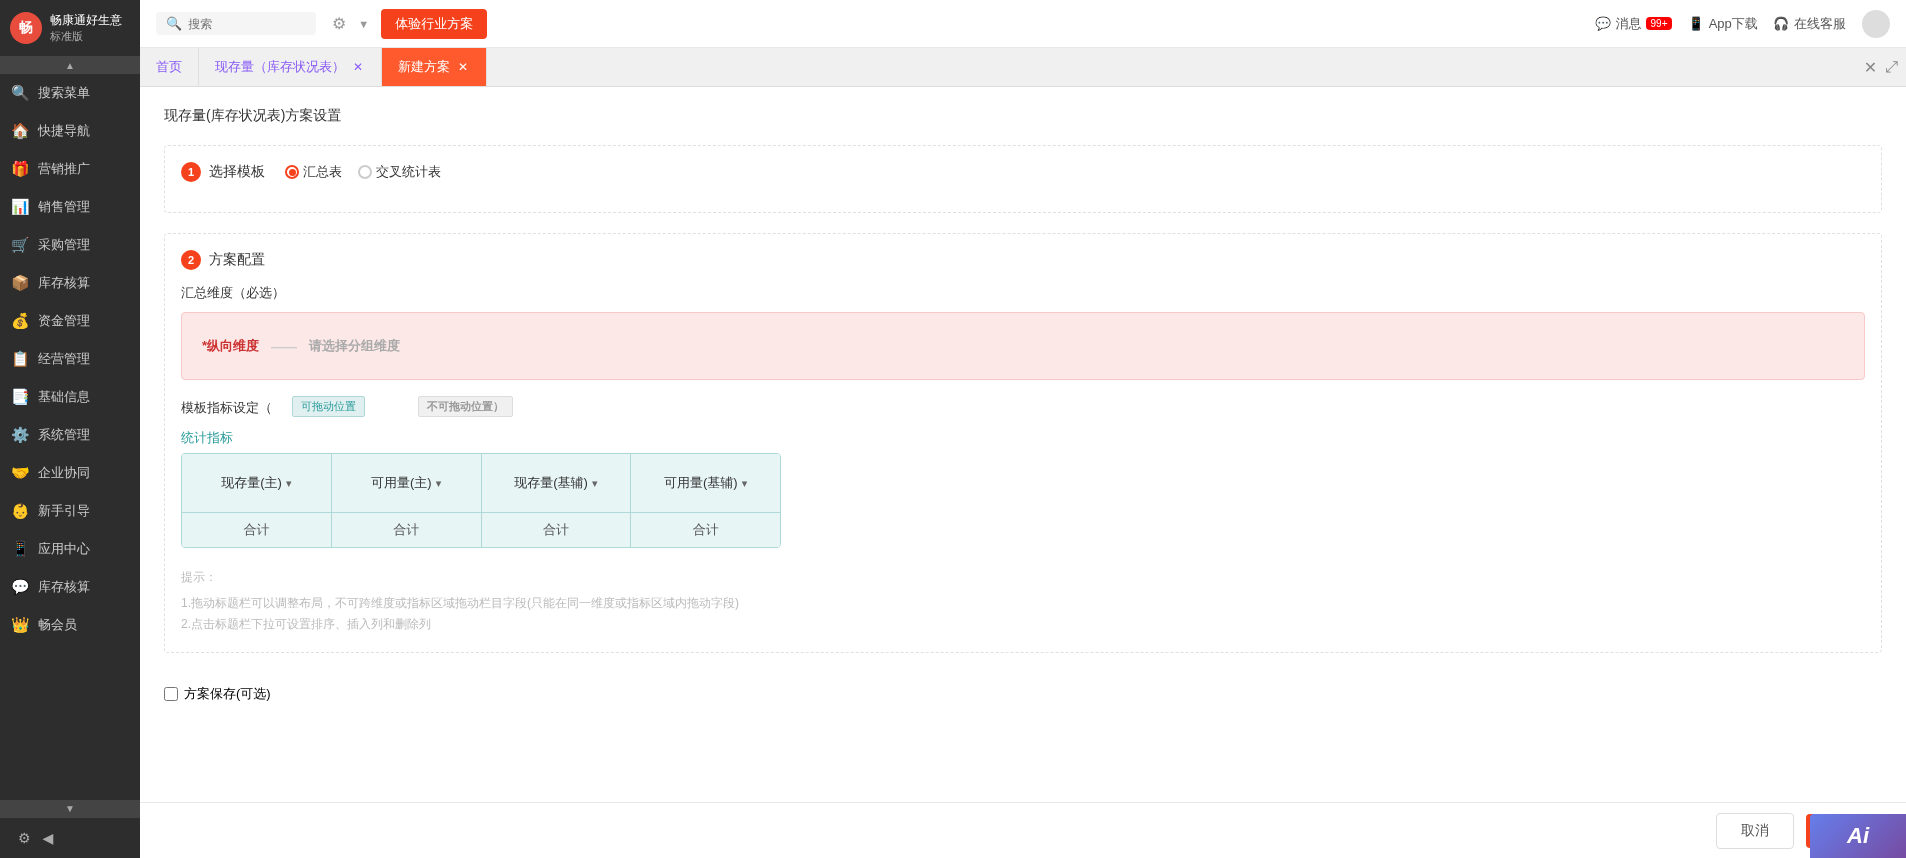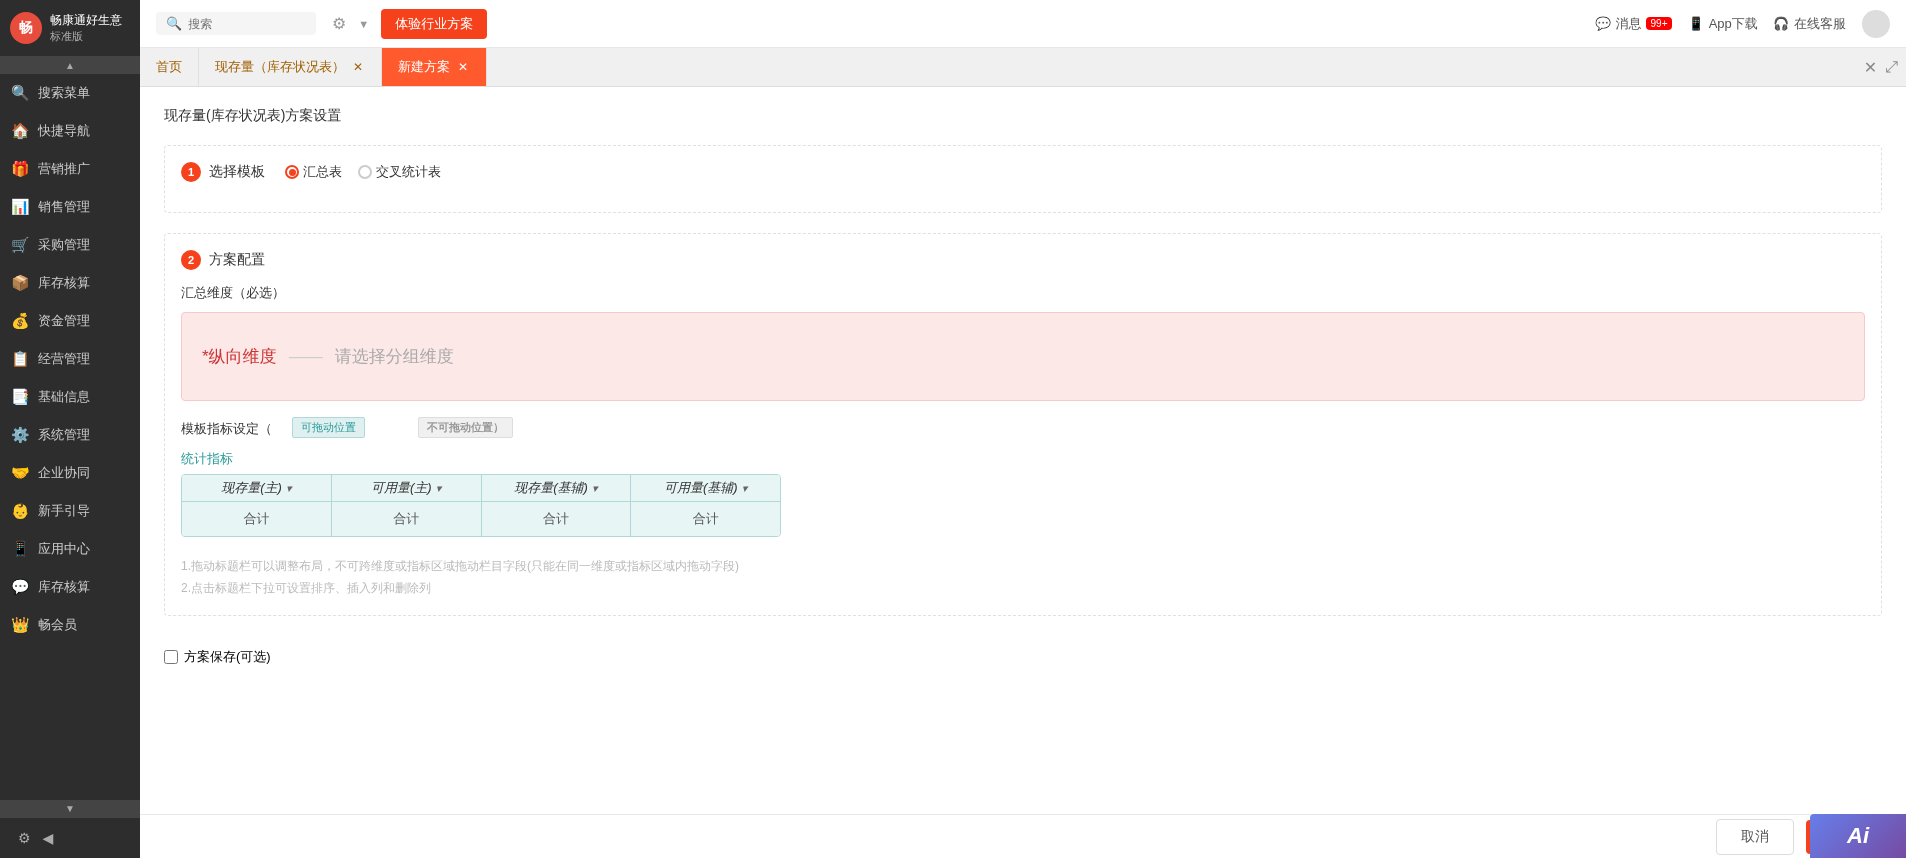--- a/index.html
+++ b/index.html
@@ -125,21 +125,21 @@
       background: #f0f0f0;
       display: flex;
       align-items: center;
       padding: 0 0;
       flex-shrink: 0;
       border-bottom: 1px solid #ddd;
     }
     .tab {
       padding: 10px 16px;
       font-size: 13px;
-      color: #a16207;
+      color: #8b5cf6;
       cursor: pointer;
       display: flex;
       align-items: center;
       gap: 6px;
       border-right: 1px solid #e0e0e0;
       background: #f0f0f0;
     }
     .tab.active {
       background: #ff5a2e;
       color: white;
@@ -215,24 +215,25 @@
     }
 
     
     .sub-label { font-size: 13px; color: #333; margin-bottom: 10px; }
 
     
     .dimension-area {
       background: #fde8e8;
       border: 1px solid #f8c9c9;
       border-radius: 4px;
-      padding: 32px 20px;
+      padding: 24px 20px;
       margin-bottom: 16px;
       color: #cc3333;
-      font-size: 17px;
+      font-size: 13px;
+      font-weight: bold;
     }
     .dimension-row { display: flex; align-items: center; gap: 12px; }
     .dimension-label { color: #cc3333; }
     .dimension-separator { color: #ccc; }
     .dimension-placeholder { color: #aaa; }
 
     
     .indicator-settings { margin-bottom: 10px; }
     .indicator-settings-label { font-size: 13px; color: #333; display: flex; align-items: flex-end; gap: 20px; margin-bottom: 12px; }
     .indicator-tag {
@@ -273,27 +274,26 @@
     .indicator-col {
       flex: 1;
       border-right: 1px solid #b0d8d8;
       padding: 0;
     }
     .indicator-col:last-child { border-right: none; }
     .indicator-col-header {
       display: flex;
       align-items: center;
       justify-content: center;
-      padding: 4px 12px;
+      padding: 20px 12px;
       gap: 4px;
       border-bottom: 1px solid #b0d8d8;
       font-size: 13px;
       color: #333;
       cursor: pointer;
-      font-style: italic;
     }
     .indicator-col-body {
       display: flex;
       align-items: center;
       justify-content: center;
       padding: 8px 12px;
       font-size: 13px;
       color: #555;
     }
     .chevron-down { color: #666; font-size: 11px; }
@@ -302,21 +302,21 @@
     .tips { color: #bbb; font-size: 12px; margin-top: 16px; line-height: 1.8; }
     .tips-title { color: #bbb; margin-bottom: 4px; }
     .tips-item { display: flex; gap: 6px; }
 
     
     .save-row { display: flex; align-items: center; gap: 6px; margin-top: 16px; padding: 12px 0; }
     .save-checkbox { width: 14px; height: 14px; border: 1px solid #ccc; cursor: pointer; }
 
     
     .bottom-bar {
-      height: 44px;
+      height: 56px;
       background: #fff;
       border-top: 1px solid #e8e8e8;
       display: flex;
       align-items: center;
       justify-content: flex-end;
       padding: 0 24px;
       gap: 12px;
       flex-shrink: 0;
     }
     .btn-cancel {
@@ -570,20 +570,21 @@
                 <span>可用量(基辅)</span>
                 <span class="chevron-down">▾</span>
               </div>
               <div class="indicator-col-body">合计</div>
             </div>
           </div>
         </div>
 
         
         <div class="tips">
+          <div class="tips-title">提示：</div>
           <div class="tips-item">
             <span>1.拖动标题栏可以调整布局，不可跨维度或指标区域拖动栏目字段(只能在同一维度或指标区域内拖动字段)</span>
           </div>
           <div class="tips-item">
             <span>2.点击标题栏下拉可设置排序、插入列和删除列</span>
           </div>
         </div>
 
       </div>
 

